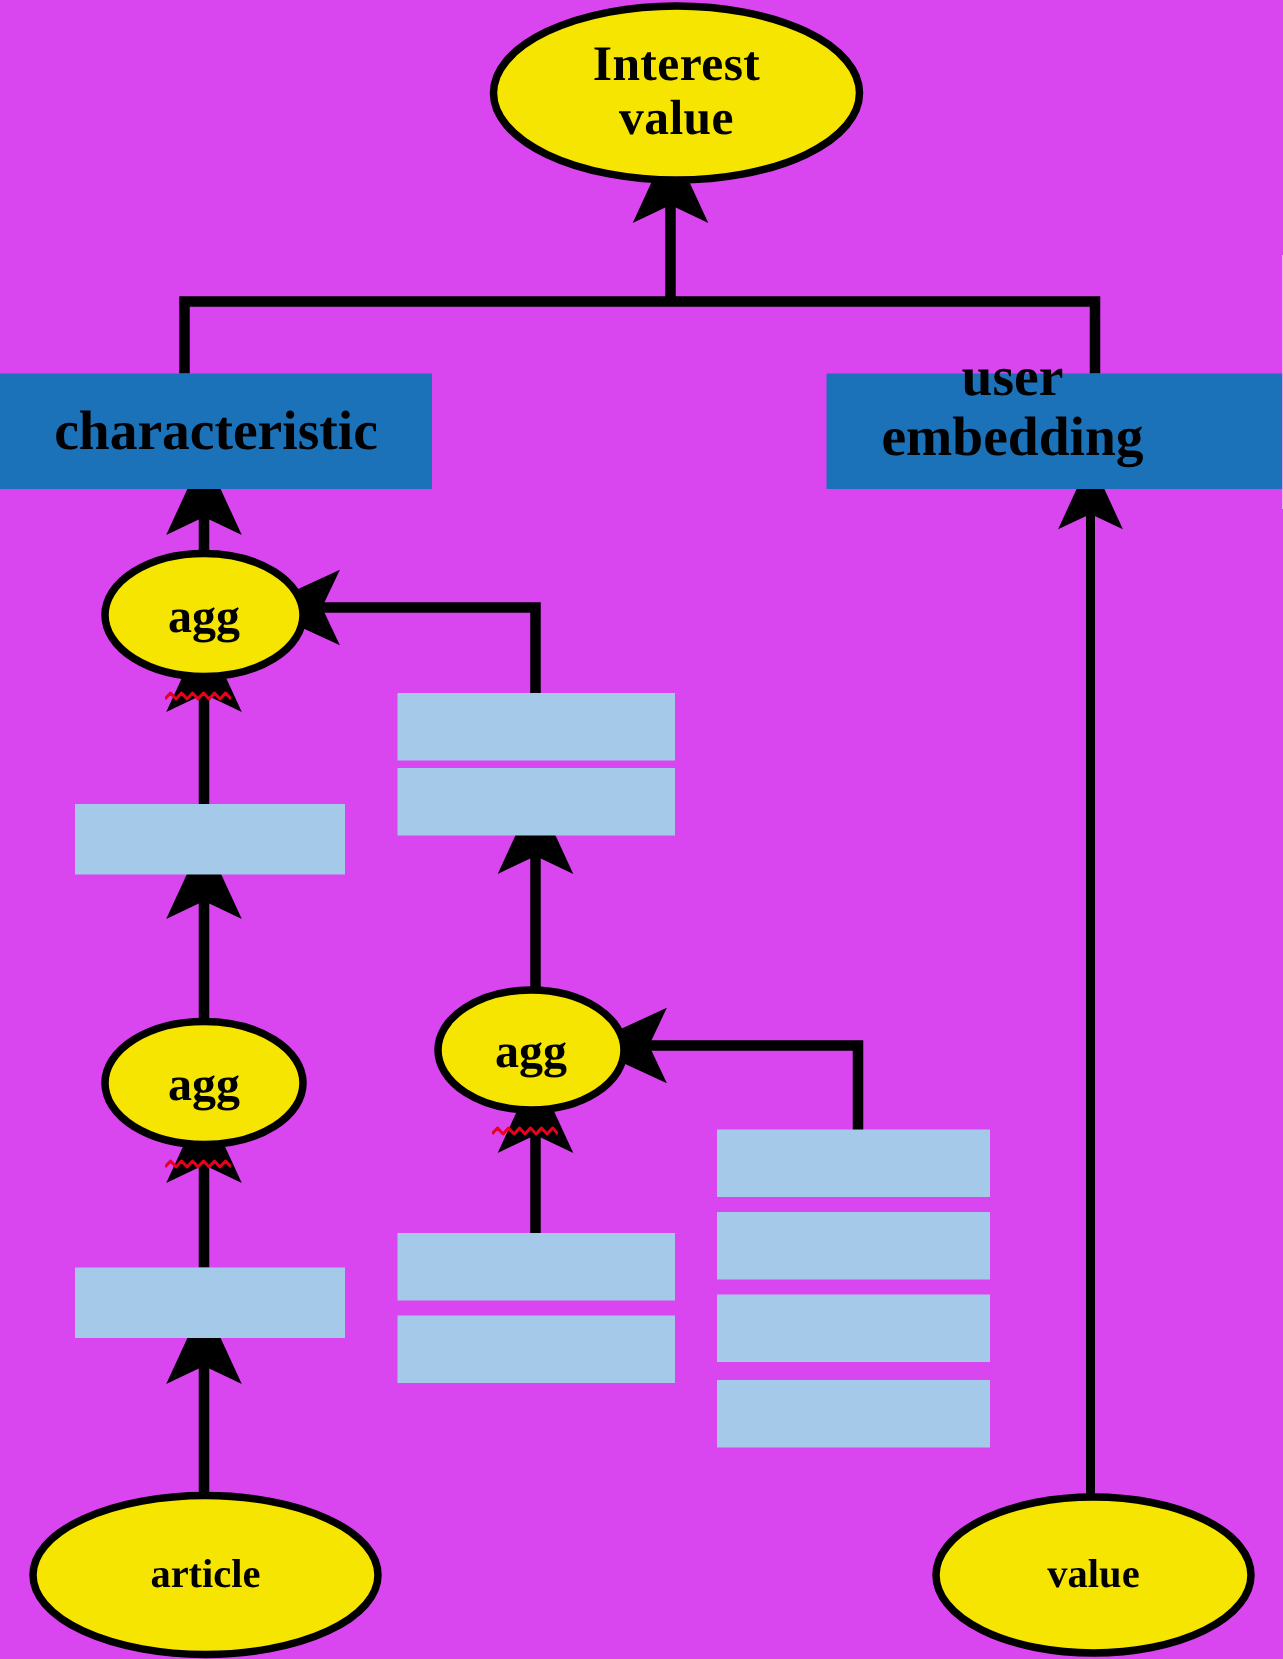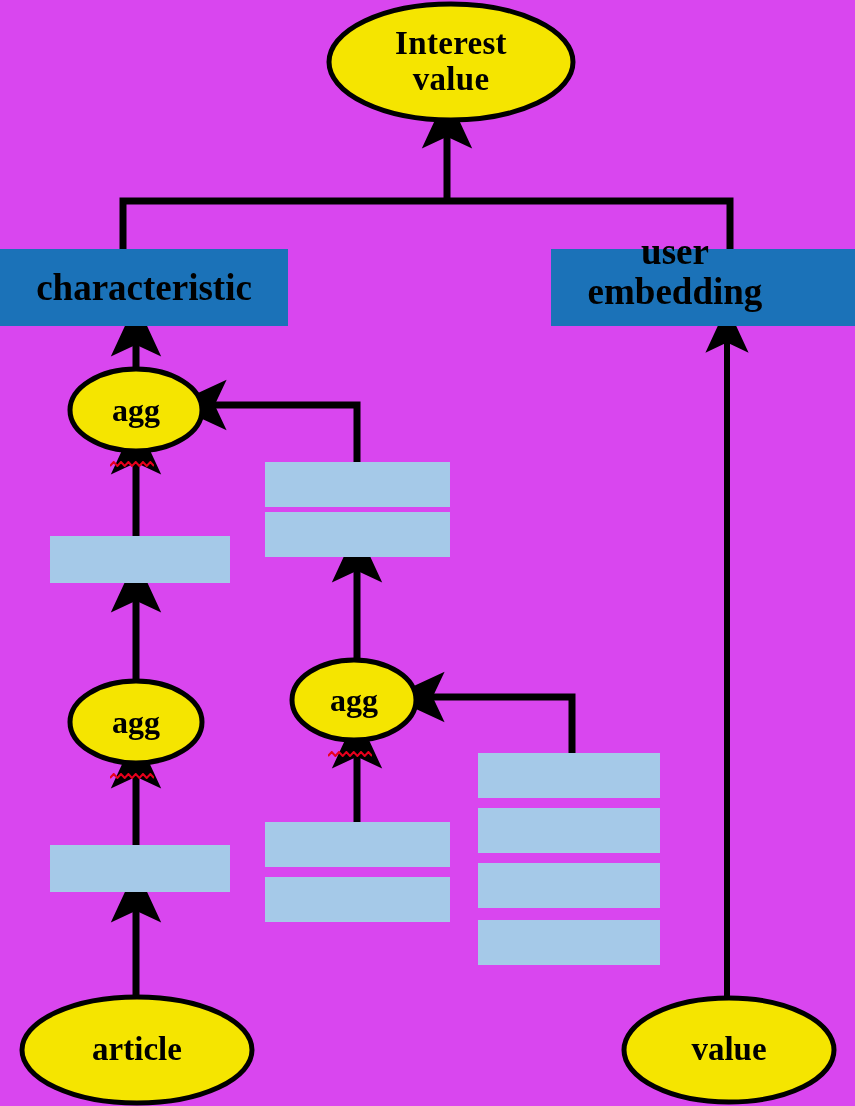--- a/index.html
+++ b/index.html
@@ -40,21 +40,21 @@
     font-size: 33px;
     letter-spacing: 0.3px;
   }
   .label-box {
     font-size: 37px;
   }
   .label-agg {
     font-size: 32px;
   }
   .label-leaf {
-    font-size: 33px;
+    font-size: 27px;
   }
   .squiggle-wrap {
     position: relative;
     display: inline-block;
   }
   .squiggle {
     position: absolute;
     left: -2px;
     right: -2px;
     bottom: -5px;

